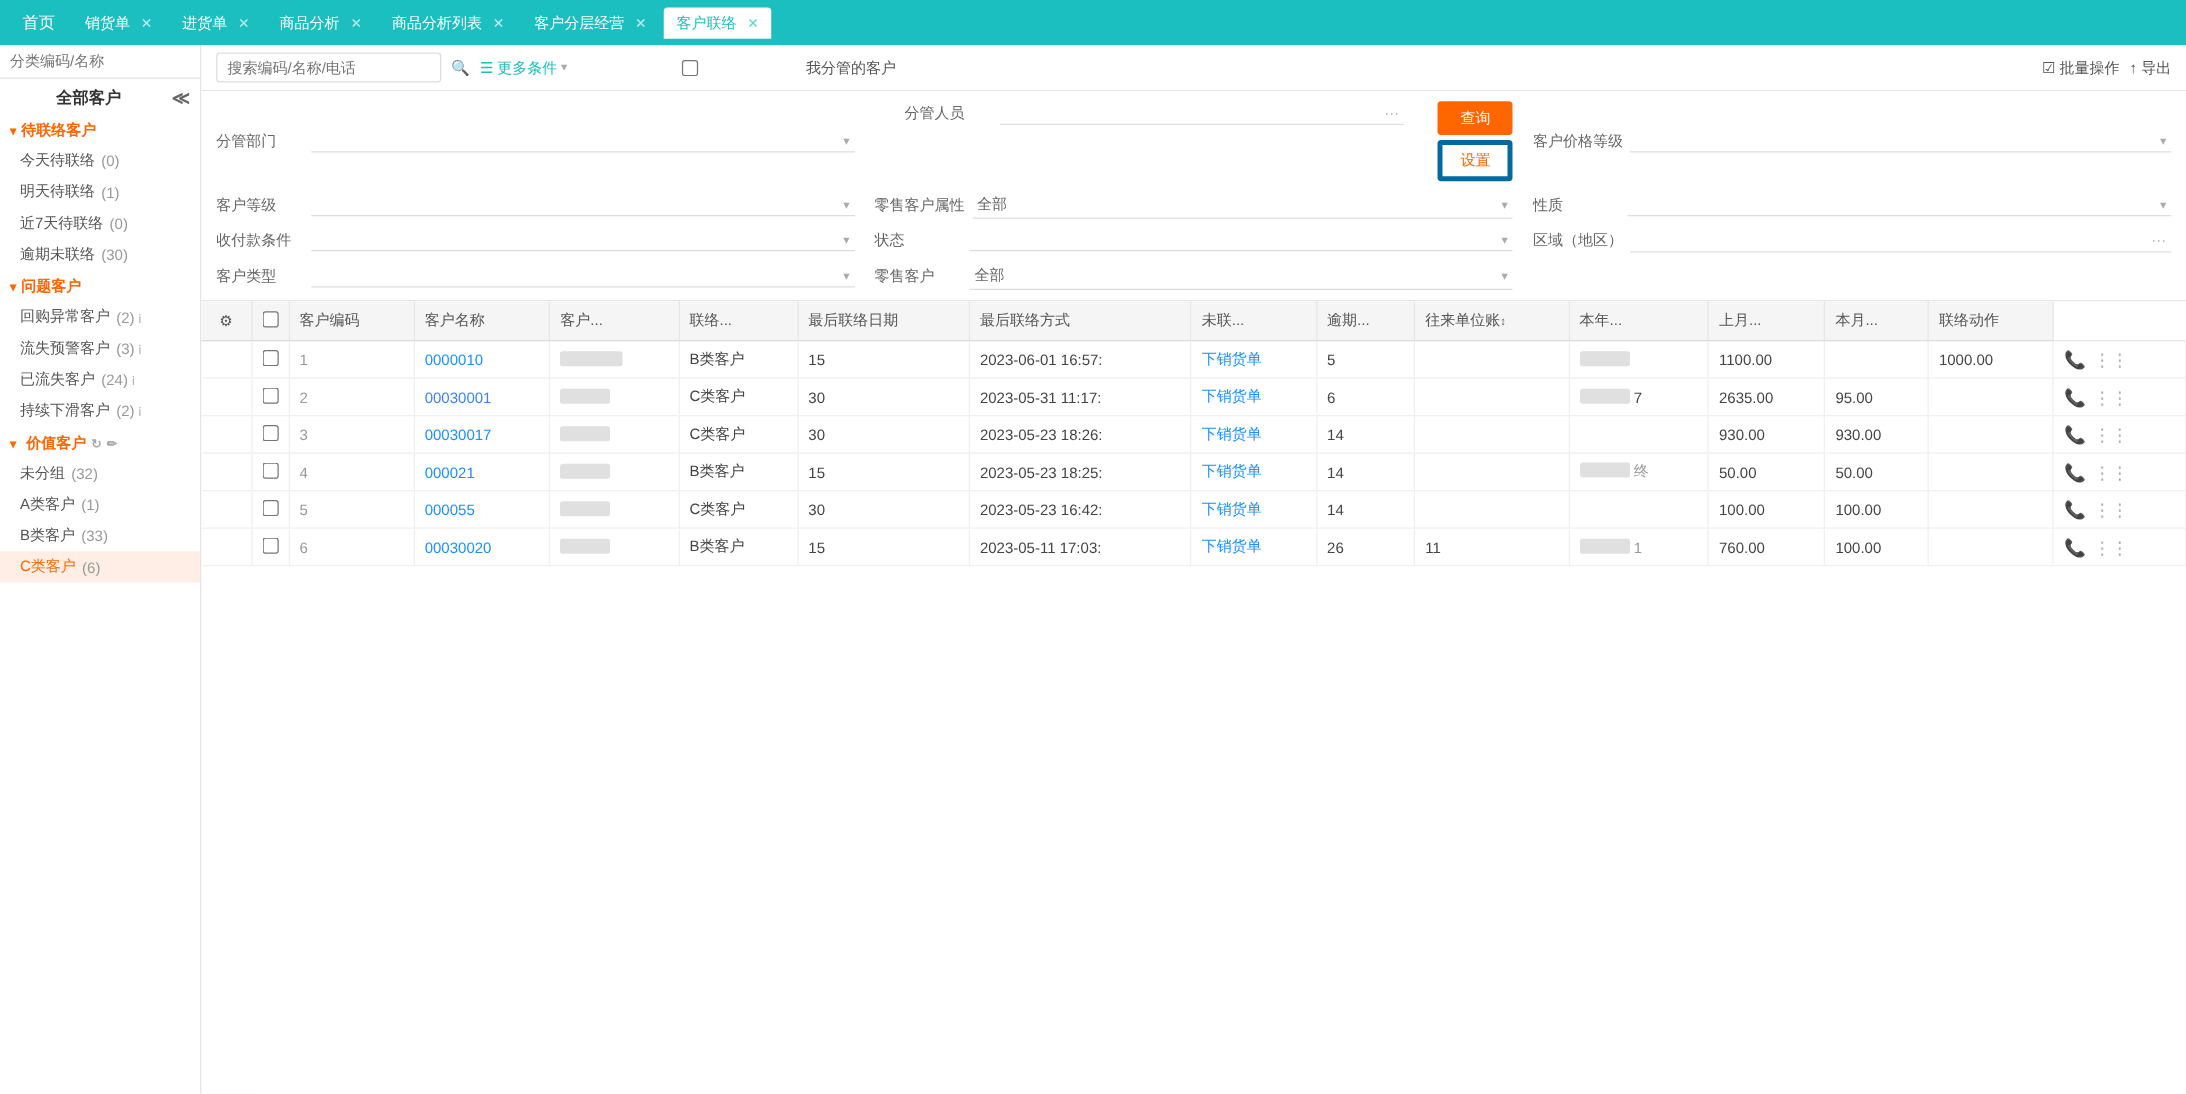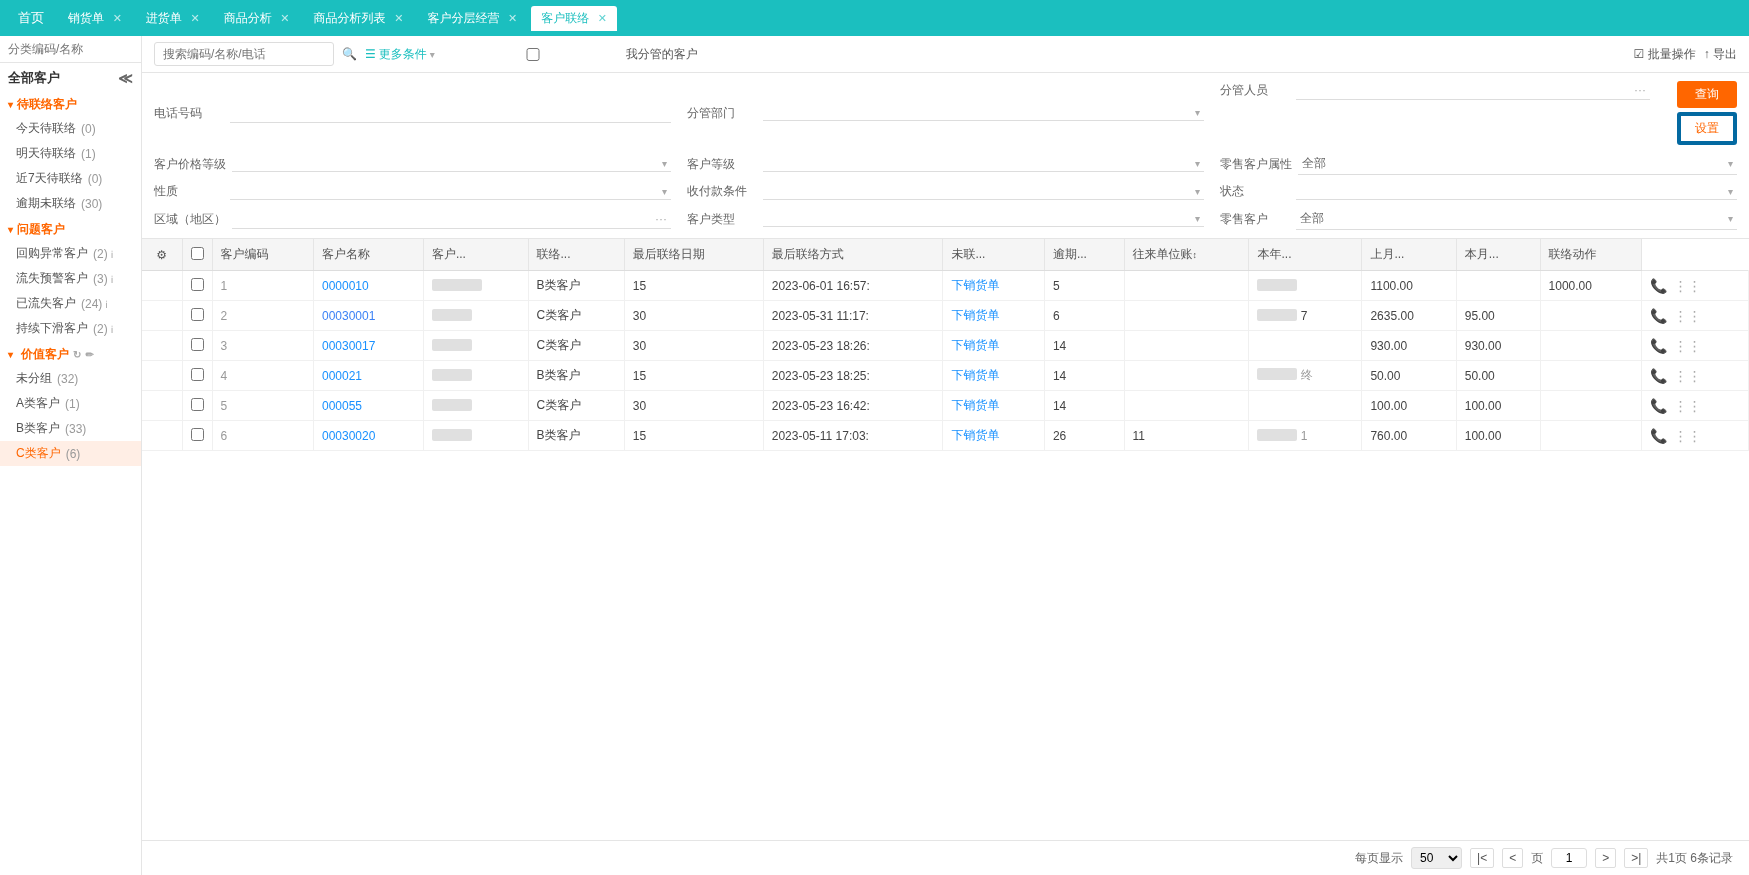--- a/index.html
+++ b/index.html
@@ -27,21 +27,21 @@
 
     
     .main-layout {
       display: flex;
       height: calc(100vh - 36px);
       overflow: hidden;
     }
 
     
     .sidebar {
-      width: 142px;
+      width: 161px;
       background: #fff;
       border-right: 1px solid #e5e5e5;
       overflow-y: auto;
       flex-shrink: 0;
     }
     .sidebar-search {
       display: flex;
       align-items: center;
       padding: 6px 8px;
       border-bottom: 1px solid #e5e5e5;
@@ -298,21 +298,21 @@
 </div>
 
 <div class="main-layout">
 
   <div class="sidebar">
     <div class="sidebar-search">
       <input type="text" placeholder="分类编码/名称" style="">
 
     </div>
     <div class="sidebar-section-title">
-      <span style="font-size:13px;">全部客户</span>
+      <span style="font-size:13px;margin-left:37px;">全部客户</span>
       <span class="collapse-icon">≪</span>
     </div>
 
     <div class="sidebar-group-label">待联络客户</div>
     <div class="sidebar-item">今天待联络<span class="count">(0)</span></div>
     <div class="sidebar-item">明天待联络<span class="count">(1)</span></div>
     <div class="sidebar-item">近7天待联络<span class="count">(0)</span></div>
     <div class="sidebar-item">逾期未联络<span class="count">(30)</span></div>
 
     <div class="sidebar-group-label">问题客户</div>
@@ -355,32 +355,28 @@
           <span>↑</span>
           <span>导出</span>
         </span>
       </div>
     </div>
 
     <div style="background:#fff;border-bottom:1px solid #e5e5e5;padding:8px 12px;">
       <div style="display:grid;grid-template-columns:1fr 1fr 1fr;gap:8px 16px;">
 
         <div class="filter-row">
-          <span class="filter-label">电话号码</span>
-          <input class="filter-input" type="text" style="">
-        </div>
-        <div class="filter-row">
           <span class="filter-label">分管部门</span>
           <div class="filter-select">
             <span></span>
               <span class="dropdown-arrow">▾</span>
           </div>
         </div>
         <div style="display:flex;align-items:flex-start;gap:8px;">
-          <div class="filter-row" style="flex:1;">
+          <div class="filter-row" style="flex:1;margin-left:24px;">
             <span class="filter-label">分管人员</span>
             <div style="flex:1;border-bottom:1px solid #ddd;display:flex;align-items:center;justify-content:flex-end;padding:2px 4px;">
               <span class="more-dots">···</span>
             </div>
           </div>
           <div style="display:flex;flex-direction:column;gap:4px;margin-left:4px;padding-left:15px;">
             <button class="btn-query">查询</button>
             <button class="btn-settings">设置</button>
           </div>
         </div>
@@ -621,29 +617,15 @@
         <div class="action-icons">
           <span class="action-icon" title="联系">📞</span>
           <span class="action-icon" title="更多">⋮⋮</span>
         </div>
       </td>
     </tr>
           </tbody>
       </table>
     </div>
 
-    <div class="pagination-bar">
-      <span class="pagination-label">每页显示</span>
-      <select class="pagination-select">
-        <option>50</option>
-        <option>100</option>
-      </select>
-      <button class="page-btn">|&lt;</button>
-      <button class="page-btn">&lt;</button>
-      <span class="pagination-label">页</span>
-      <input class="page-input" type="text" value="1" style="">
-      <button class="page-btn">&gt;</button>
-      <button class="page-btn">&gt;|</button>
-      <span class="pagination-label">共1页 6条记录</span>
-    </div>
 
   </div>
 </div>
 
 </body></html>

